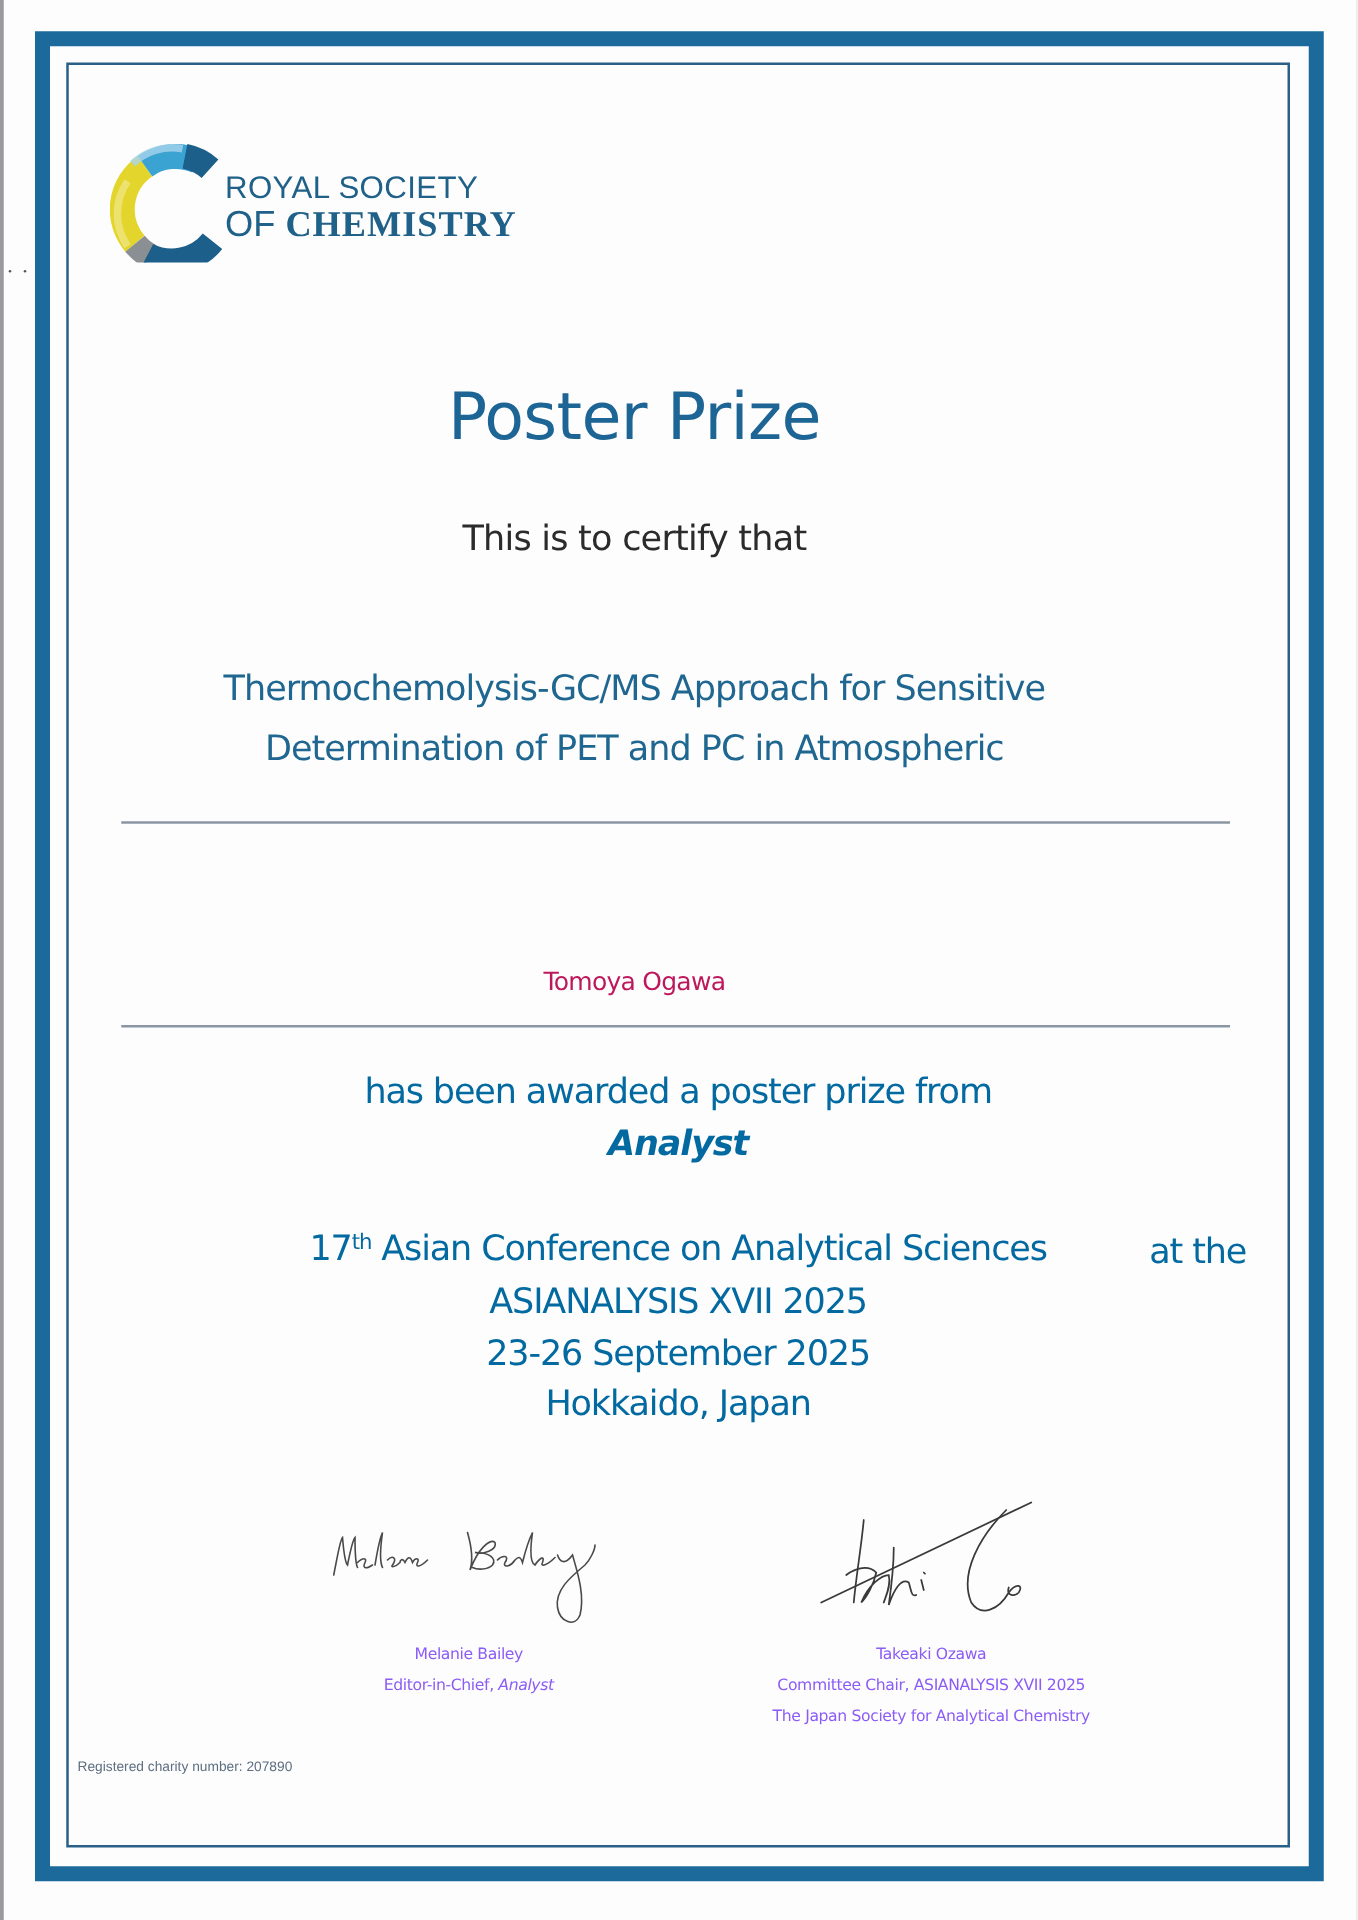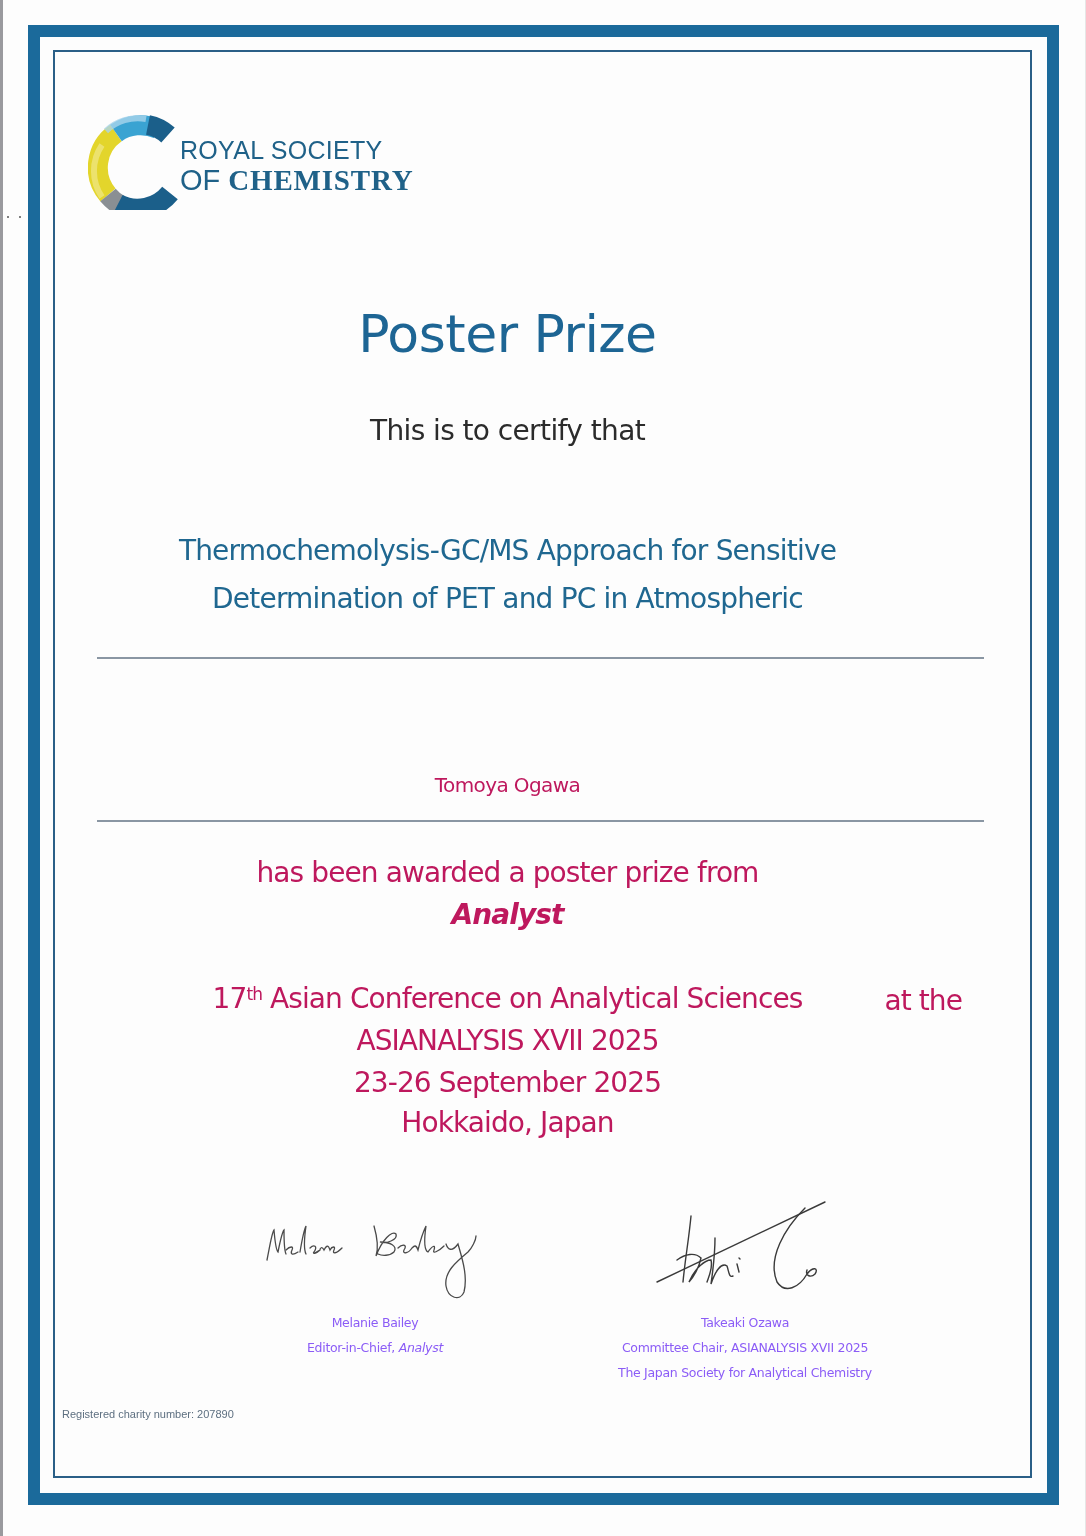--- a/index.html
+++ b/index.html
@@ -28,21 +28,21 @@
     .logo-line2 { font-size:29px; white-space:nowrap; }
     .logo-line2 b { font-weight:700; letter-spacing:0.8px;font-family:Liberation Serif, serif; }
     .center { position:absolute; left:53px; width:909px; text-align:center; }
     .title { top:304px; font-size:52px; color:#1d6594; font-family:"DejaVu Sans", sans-serif; font-weight:400; letter-spacing:-0.5px; }
     .certify { top:414px; font-size:28px; color:#2b2b2b; font-family:"DejaVu Sans", sans-serif; letter-spacing:-0.6px;text-align:center; }
     .poster-title { top:510px; font-size:28px; color:#1f6790; line-height:48px; font-family:"DejaVu Sans", sans-serif; letter-spacing:-0.8px;margin-top:17px; }
     .rule { position:absolute; left:97px; width:887px; height:2px; background:#8a96a3; }
     .rule1 { top:657px; }
     .rule2 { top:820px; }
     .name { top:773px; font-size:20px; color:#be185d; font-family:"DejaVu Sans", sans-serif; letter-spacing:-0.6px; }
-    .body-text { font-size:28px; color:#be185d; font-family:"DejaVu Sans", sans-serif; letter-spacing:-0.9px; line-height:41.5px; }
+    .body-text { font-size:28px; color:#0369a1; font-family:"DejaVu Sans", sans-serif; letter-spacing:-0.9px; line-height:41.5px;padding-left:35px; }
     .awarded { top:852px; }
     .journal { top:894px; font-weight:700; font-style:italic; }
     .at-the { top:980px;text-align:right; }
     .conference { top:978px; }
     .conference sup { font-size:17px; vertical-align:top; position:relative; top:-4px; }
     .asianalysis { top:1020px; }
     .dates { top:1062px; }
     .location { top:1102px; }
     .sig-block { position:absolute; text-align:center; font-family:"DejaVu Sans", sans-serif; font-size:12.5px; color:#8b5cf6; letter-spacing:-0.3px; }
     .sig-left { left:250px; width:250px; top:1310px; }

